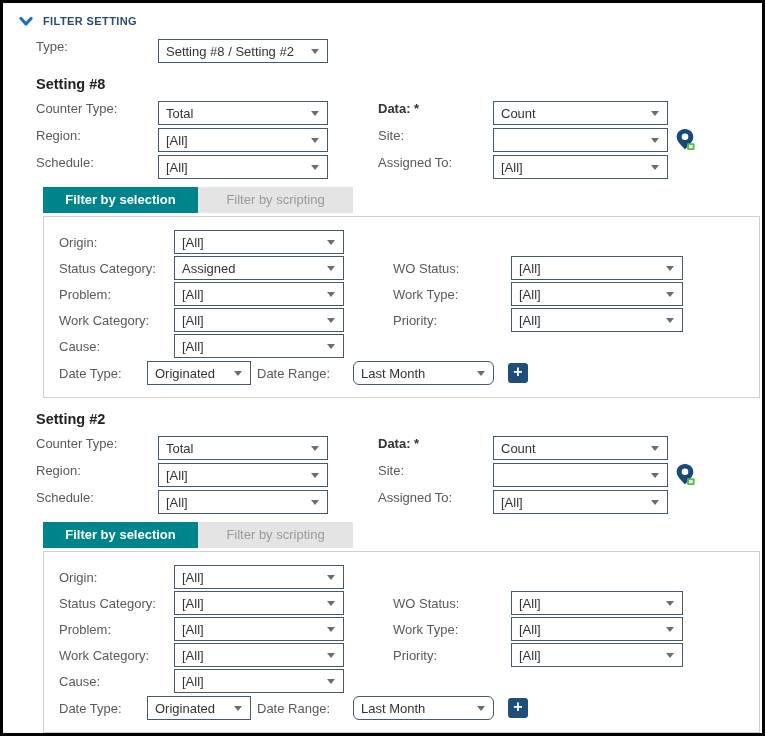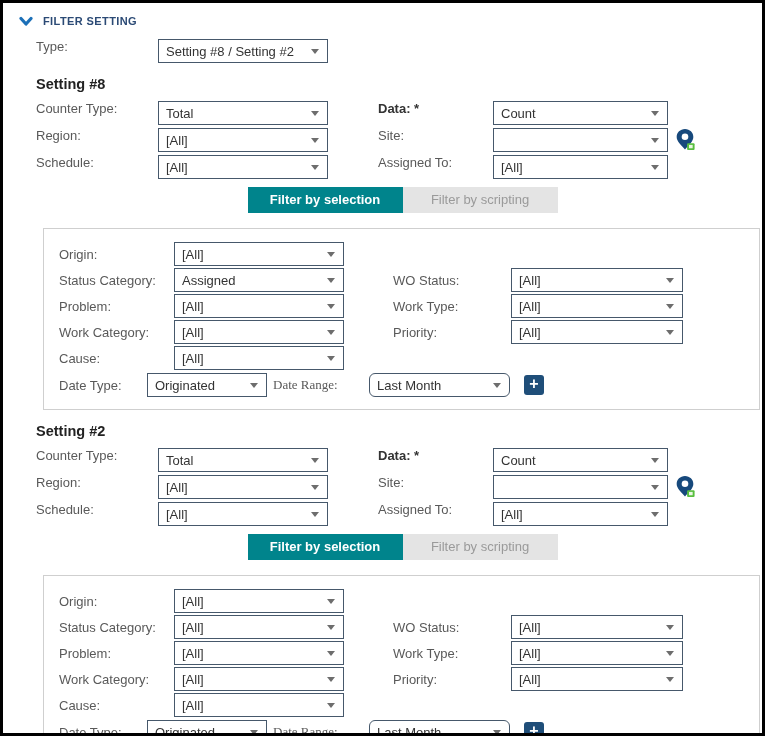--- a/index.html
+++ b/index.html
@@ -22,43 +22,43 @@
     position:relative; height:24px; border:1px solid #46586b; background:#fff;
     color:#333; display:flex; align-items:center; padding:0 22px 0 7px; cursor:pointer; flex:none;
   }
   .ddl .val { white-space:nowrap; overflow:hidden; }
   .arr {
     position:absolute; right:8px; top:50%; margin-top:-2px;
     width:0; height:0; border-left:4px solid transparent; border-right:4px solid transparent;
     border-top:5px solid #6d6d6d;
   }
   .w170 { width:170px; } .w175 { width:175px; } .w172 { width:172px; }
-  .w120 { width:120px; } .w141 { width:141px;border-radius:6px; }
+  .w120 { width:104px; } .w141 { width:141px;border-radius:6px; }
 
   .sec-h { font-size:14.5px; font-weight:bold; color:#222; margin:13px 0 9px 33px; }
 
   .pin { margin-left:7px; display:inline-flex; flex:none; }
 
-  .tabs { display:flex; margin:8px 0 16px 40px; position:relative; z-index:2;justify-content:center; }
+  .tabs { display:flex; margin:8px 0 4px 40px; position:relative; z-index:2; }
   .tab {
     width:155px; height:26px; line-height:26px; text-align:center; cursor:pointer;
     background:#e4e4e4; color:#9a9a9a;
   }
   .tab.active { background:#00848c; color:#fff; font-weight:bold; }
 
   .panel {
     margin-left:40px; width:717px; border:1px solid #cfcfcf; background:#fff;
     padding:13px 13px 12px 0; margin-top:-1px;
   }
   .prow { display:flex; align-items:center; margin-bottom:2px; padding-left:15px; }
   .pl { width:115px; flex:none; color:#595959; }
   .pr { width:118px; flex:none; margin-left:49px; color:#595959; }
   .drow { display:flex; align-items:center; margin-top:3px; padding-left:15px; }
   .dl1 { width:88px; flex:none; color:#595959; }
-  .dl2 { width:96px; flex:none; margin-left:6px; color:#595959;font-family:Liberation Serif, serif; }
+  .dl2 { width:96px; flex:none; margin-left:6px; color:#595959; }
 
   .add-btn {
     width:20px; height:20px; margin-left:14px; background:#1f4e79; border-radius:3px;
     color:#fff; font-weight:bold; font-size:16px; line-height:18px; text-align:center;
     cursor:pointer; flex:none;
   }
 </style>
 </head>
 <body>
 

